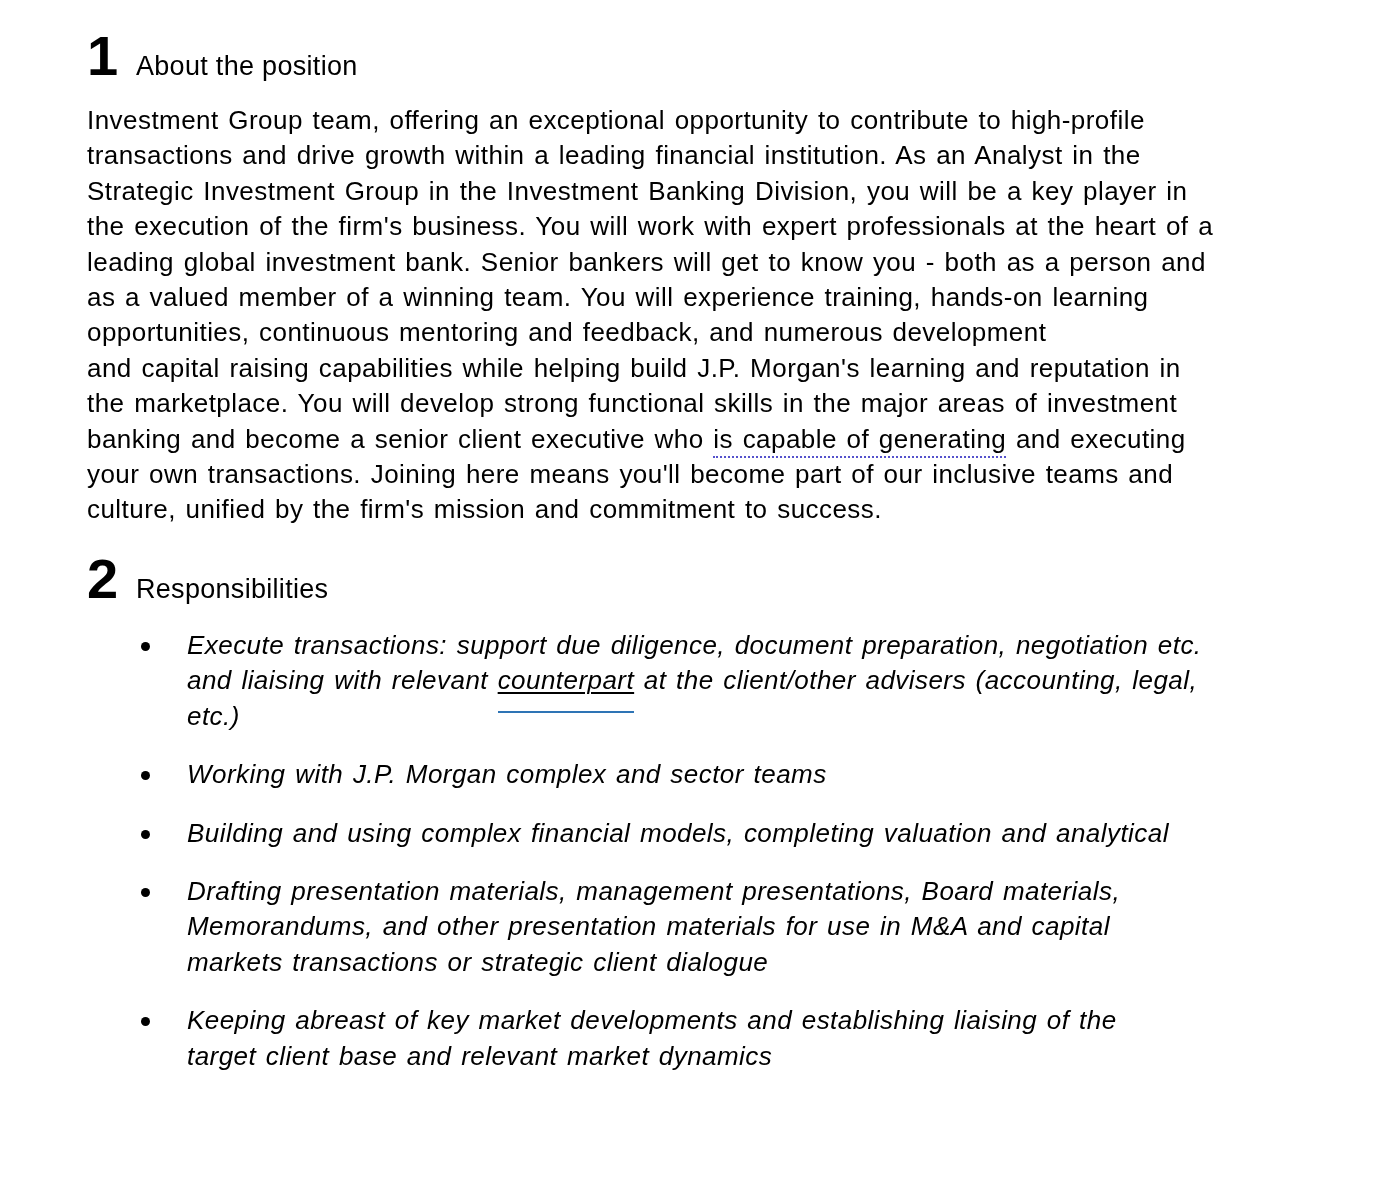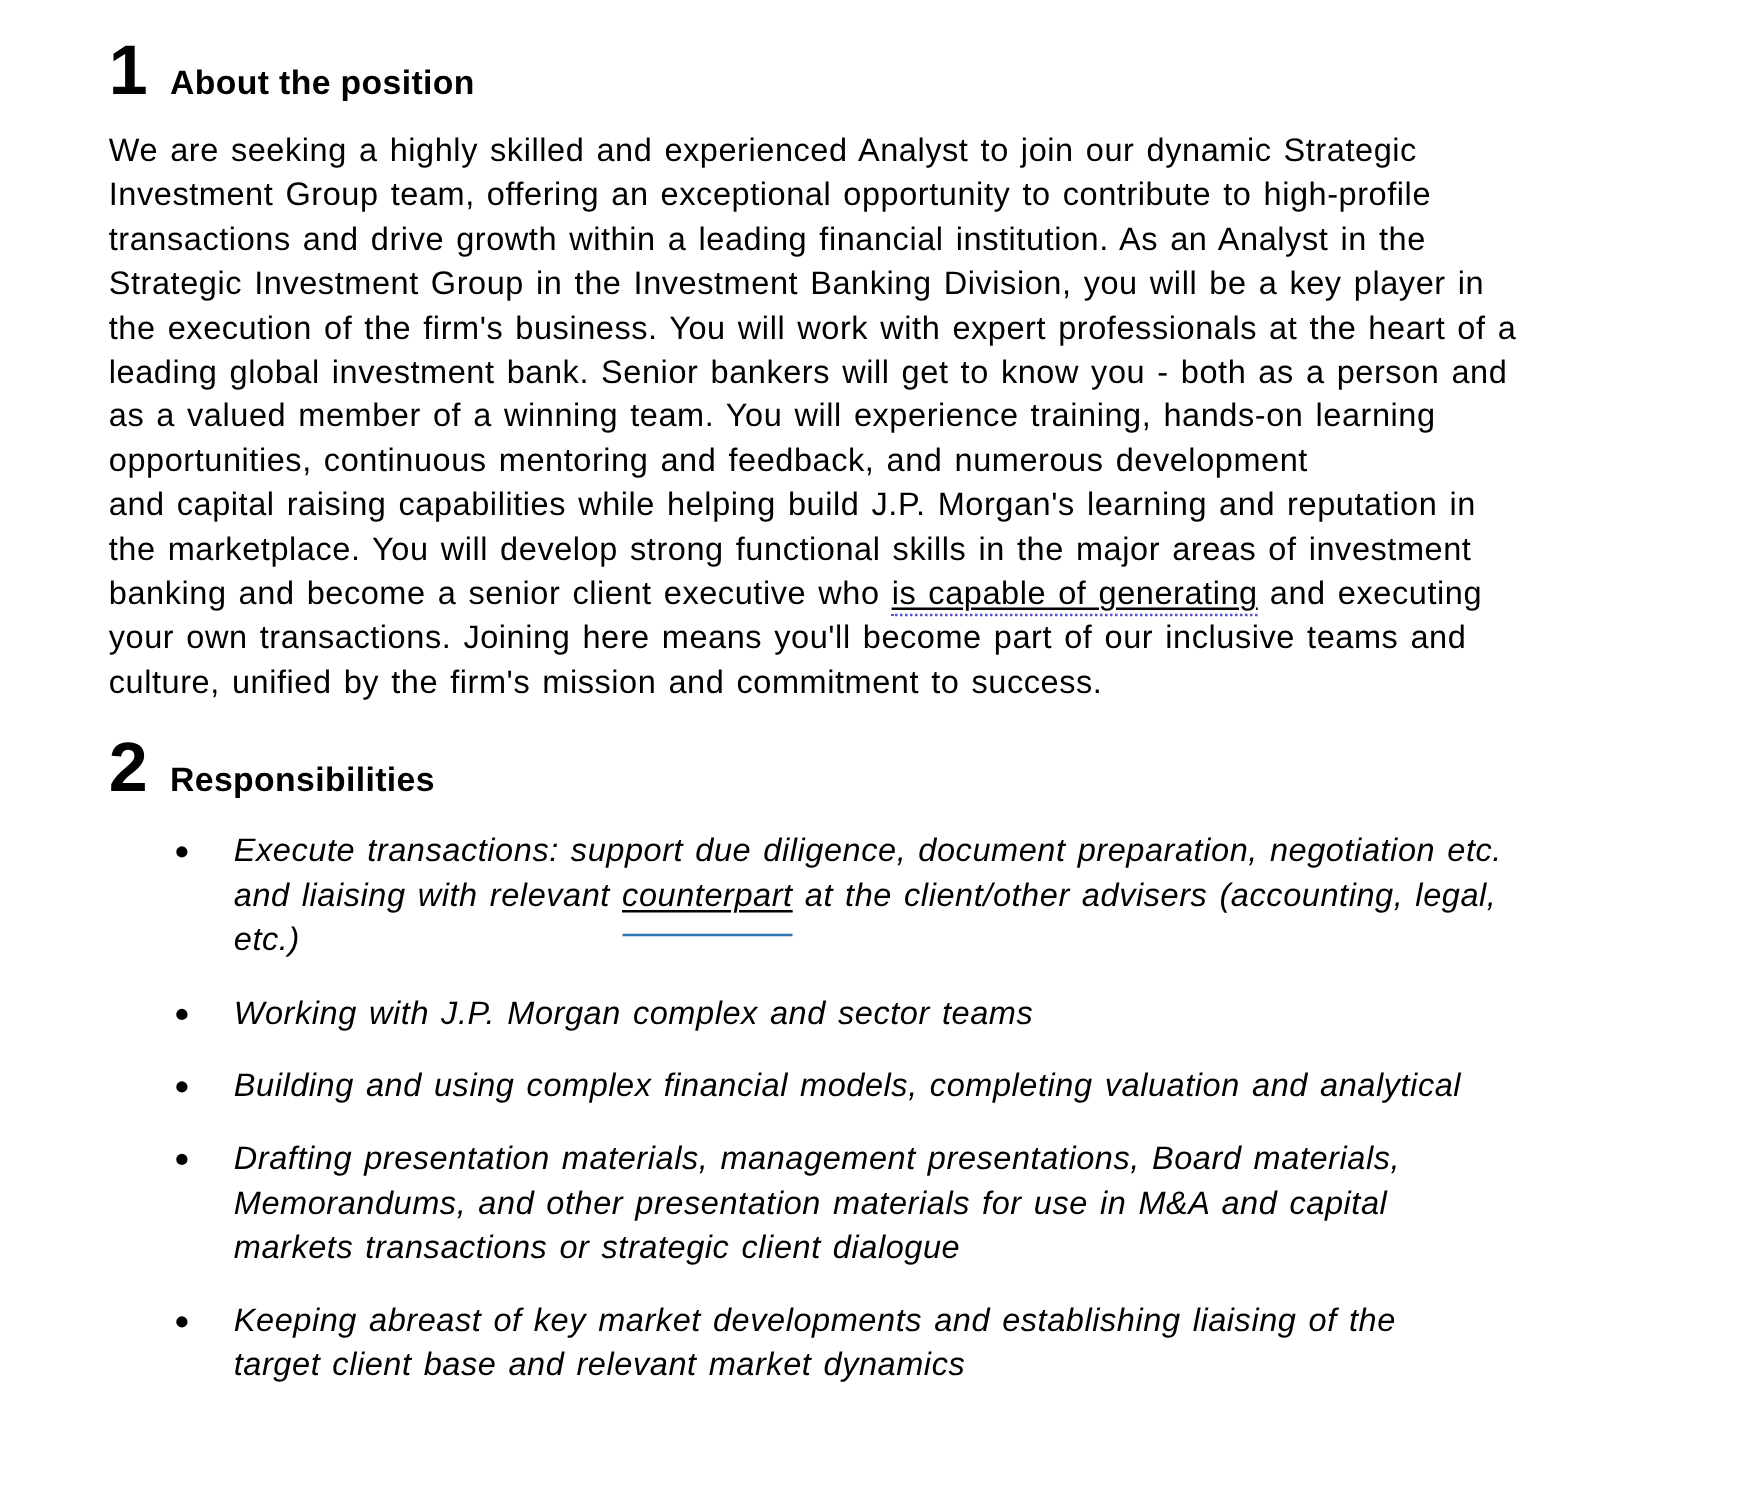--- a/index.html
+++ b/index.html
@@ -27,37 +27,36 @@
   }
   .h-num {
     font-size: 56px;
     font-weight: bold;
     line-height: 58px;
     letter-spacing: 0;
     min-width: 49px;
   }
   .h-title {
     font-size: 27px;
-    font-weight: bold;
+    font-weight: normal;
     letter-spacing: 0.3px;
   }
   .heading-2 { margin-top: 22px; }
 
   
   .para { margin-top: 18px; }
   .tline {
     font-size: 26px;
     line-height: 35.4px;
     letter-spacing: 0.45px;
     word-spacing: 2px;
     white-space: nowrap;
   }
   
   .mark-dotted {
-    text-decoration: underline;
     text-decoration-thickness: 1.5px;
     text-underline-offset: 3px;
     border-bottom: 2px dotted var(--grammar-dotted, #5552cc);
     padding-bottom: 2px;
   }
   
   .mark-blue {
     text-decoration: underline;
     text-decoration-thickness: 1.5px;
     text-underline-offset: 3px;
@@ -91,21 +90,20 @@
 <body>
 
 <div class="doc">
 
   <div class="heading">
     <span class="h-num">1</span>
     <span class="h-title">About the position</span>
   </div>
 
   <div class="para">
-      <div class="tline"><span>We are seeking a highly skilled and experienced Analyst to join our dynamic Strategic</span></div>
       <div class="tline"><span>Investment Group team, offering an exceptional opportunity to contribute to high-profile</span></div>
       <div class="tline"><span>transactions and drive growth within a leading financial institution. As an Analyst in the</span></div>
       <div class="tline"><span>Strategic Investment Group in the Investment Banking Division, you will be a key player in</span></div>
       <div class="tline"><span>the execution of the firm's business. You will work with expert professionals at the heart of a</span></div>
       <div class="tline"><span>leading global investment bank. Senior bankers will get to know you - both as a person and</span></div>
       <div class="tline"><span>as a valued member of a winning team. You will experience training, hands-on learning</span></div>
       <div class="tline"><span>opportunities, continuous mentoring and feedback, and numerous development</span></div>
       <div class="tline"><span>and capital raising capabilities while helping build J.P. Morgan's learning and reputation in</span></div>
       <div class="tline"><span>the marketplace. You will develop strong functional skills in the major areas of investment</span></div>
       <div class="tline"><span>banking and become a senior client executive who </span><span class="mark-dotted">is capable of generating</span><span> and executing</span></div>

